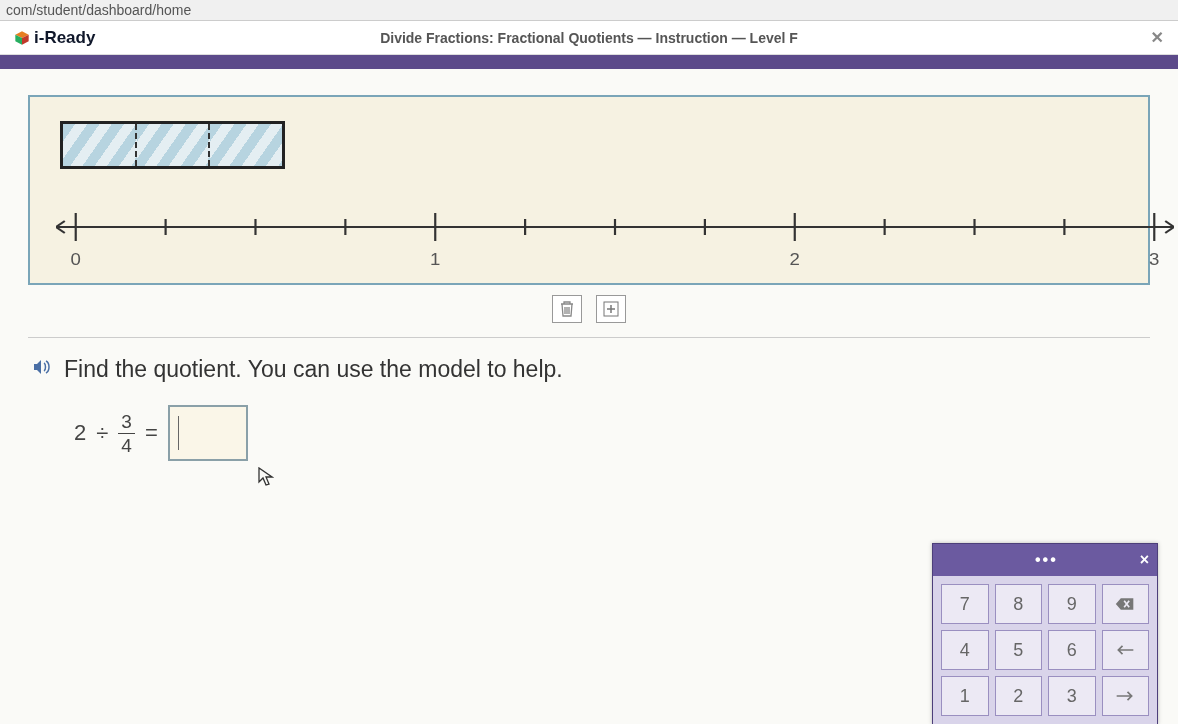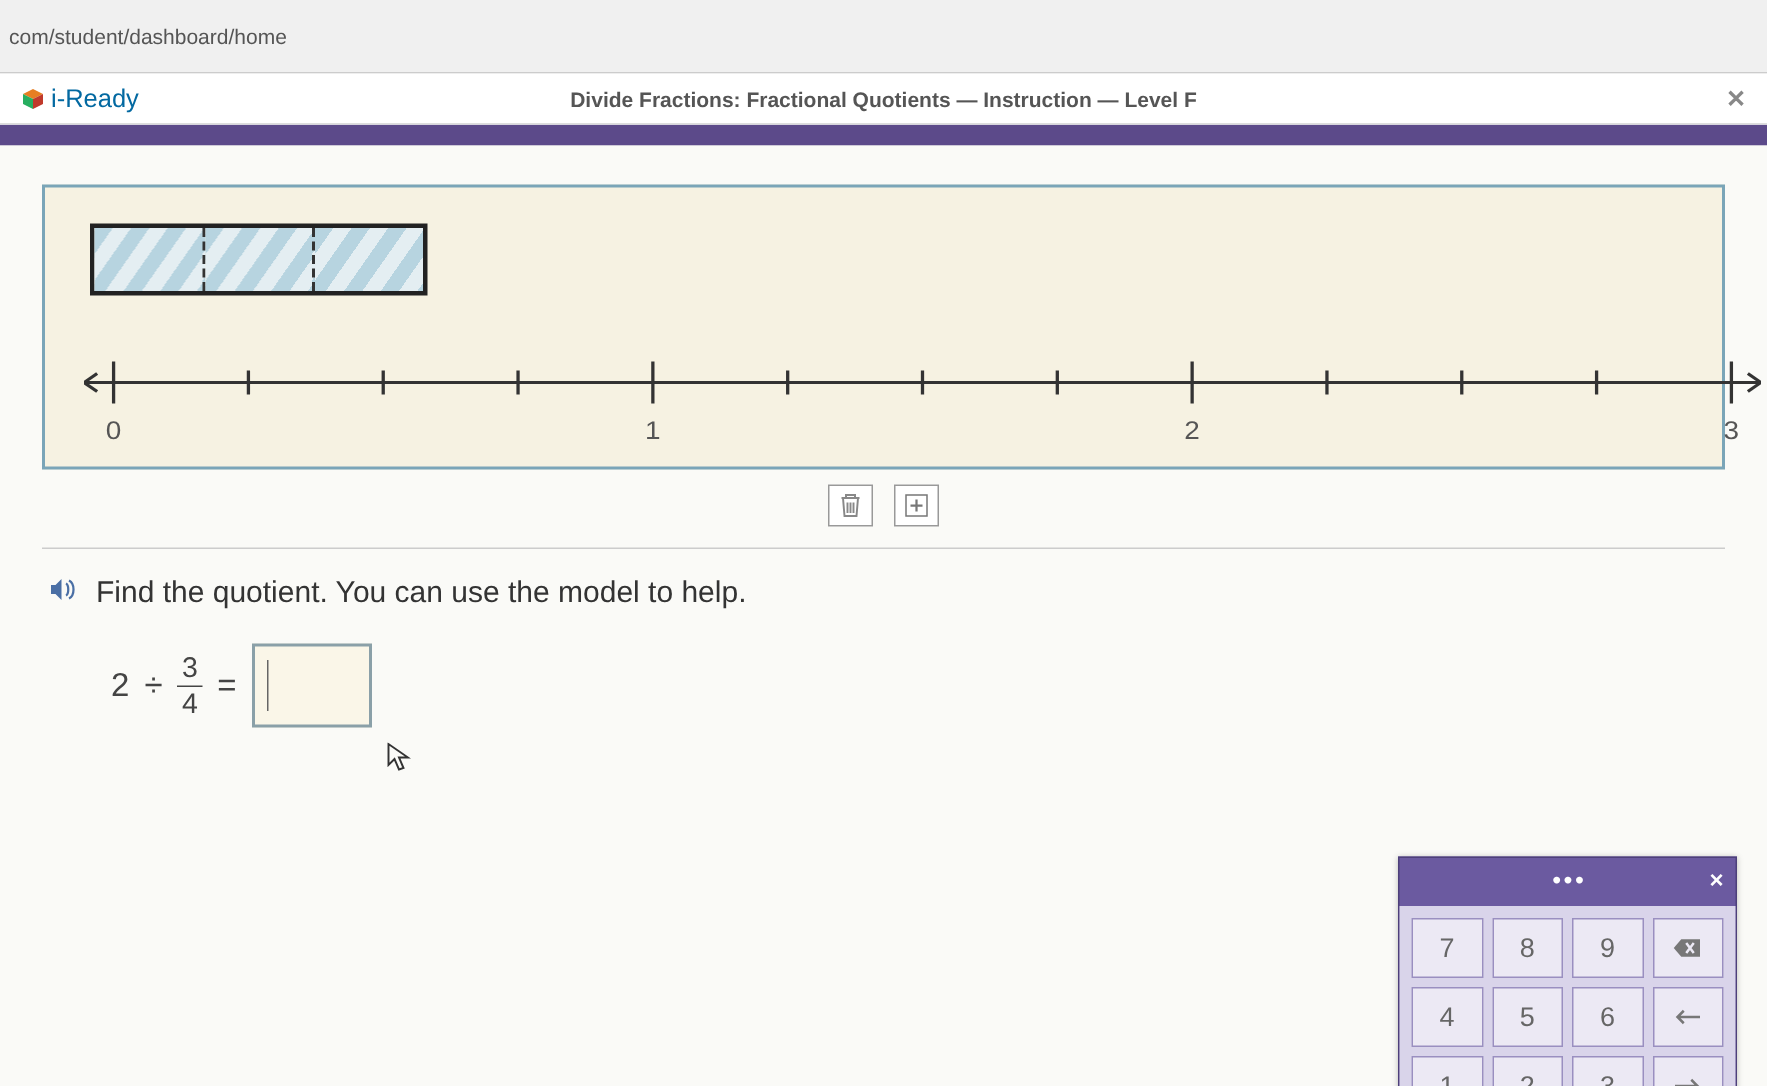--- a/index.html
+++ b/index.html
@@ -5,21 +5,21 @@
 * { box-sizing: border-box; margin: 0; padding: 0; }
 body {
   font-family: Arial, Helvetica, sans-serif;
   background: #e8e8e8;
   width: 1178px;
   height: 724px;
   overflow: hidden;
 }
 .url-bar {
   background: #f0f0f0;
-  padding: 16px 6px;
+  padding: 2px 6px;
   font-size: 14px;
   color: #555;
   border-bottom: 1px solid #ccc;
 }
 .app-header {
   background: #fff;
   display: flex;
   align-items: center;
   height: 34px;
   position: relative;
@@ -28,23 +28,23 @@
 .logo-wrap {
   display: flex;
   align-items: center;
   gap: 4px;
   padding-left: 14px;
 }
 .logo-cube {
   width: 16px; height: 16px;
 }
 .logo-text {
-  font-weight: normal;
+  font-weight: bold;
   font-size: 17px;
-  color: #0369a1;
+  color: #0f172a;
 }
 .lesson-title {
   position: absolute;
   left: 50%;
   transform: translateX(-50%);
   font-size: 14px;
   color: #555;
   font-weight: bold;
 }
 .close-x {
@@ -131,21 +131,21 @@
   align-items: center;
   gap: 12px;
   margin-left: 4px;
 }
 .audio-icon {
   color: #4a6fa5;
   font-size: 18px;
   cursor: pointer;
 }
 .prompt-text {
-  font-size: 20px;
+  font-size: 23px;
   color: #333;
 }
 .equation {
   display: flex;
   align-items: center;
   gap: 10px;
   margin: 22px 0 0 46px;
   font-size: 22px;
   color: #444;
 }

